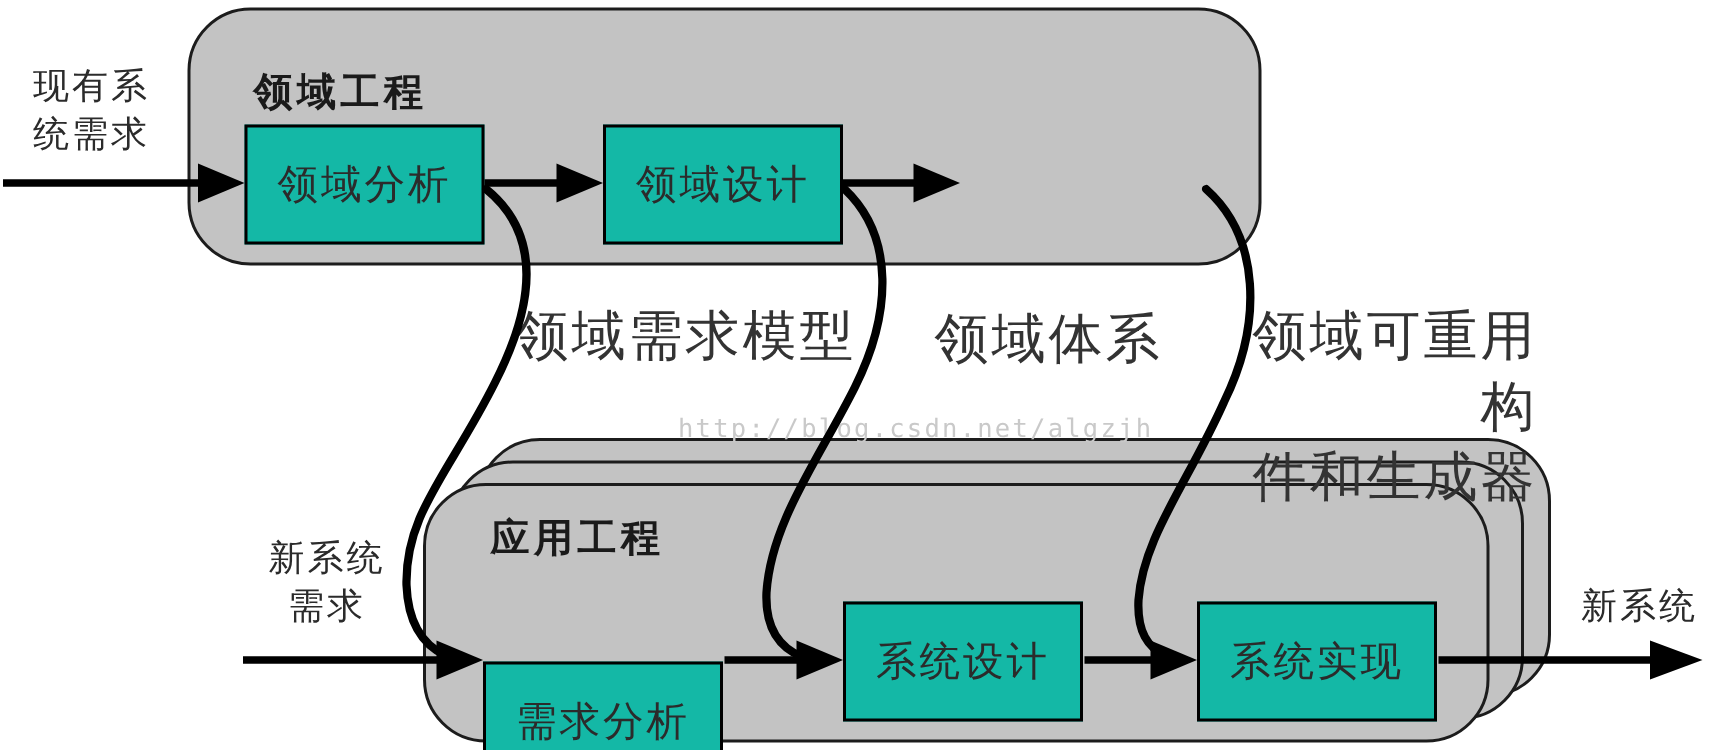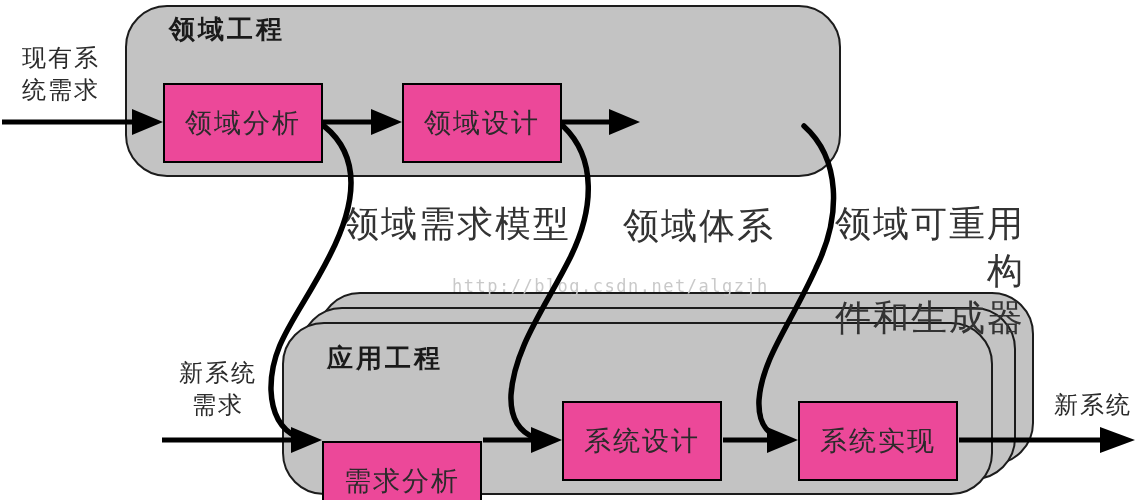--- a/index.html
+++ b/index.html
@@ -6,21 +6,21 @@
   #stage{
     position:relative;width:1140px;height:500px;background:#ffffff;overflow:hidden;
     font-family:"Liberation Serif","DejaVu Serif",serif;color:#222;
   }
   .container{
     position:absolute;background:#c3c3c3;border:2px solid #1c1c1c;border-radius:42px;
     box-sizing:border-box;
   }
   .container.thin{border-width:2px;}
   .node{
-    position:absolute;width:160px;height:80px;background:#ec4899;border:2px solid #000;
+    position:absolute;width:160px;height:80px;background:#14b8a6;border:2px solid #000;
     box-sizing:border-box;display:flex;align-items:center;justify-content:center;
     font-size:27px;color:#2b2b2b;letter-spacing:2px;
   }
   .group-title{
     position:absolute;font-size:26px;font-weight:bold;color:#1a1a1a;letter-spacing:3px;
   }
   .side-label{
     position:absolute;font-size:24px;color:#2b2b2b;text-align:center;line-height:1.35;
     letter-spacing:2px;
   }
@@ -35,21 +35,21 @@
   .arrow-line{stroke:#000;stroke-width:5;}
   .arrow-head{fill:#000;stroke:none;}
   .transfer-curve{stroke:#000;stroke-width:5.5;fill:none;stroke-linecap:round;}
 </style>
 </head>
 <body>
 
 <div id="stage">
 
   <div class="container" style="left:125px;top:5px;width:716px;height:172px;"></div>
-  <div class="group-title" style="left:169px;top:12px;">领域工程</div>
+  <div class="group-title" style="left:169px;top:44px;">领域工程</div>
 
   <div class="container thin" style="left:318px;top:292px;width:716px;height:173px;"></div>
   <div class="container thin" style="left:300px;top:307px;width:716px;height:173px;"></div>
   <div class="container" style="left:282px;top:322px;width:711px;height:173px;"></div>
   <div class="group-title" style="left:327px;top:341px;">应用工程</div>
 
   <div class="node" style="left:163px;top:83px;">领域分析</div>
   <div class="node" style="left:402px;top:83px;">领域设计</div>
 
   <div class="node" style="left:322px;top:401px;margin-top:40px;">需求分析</div>

